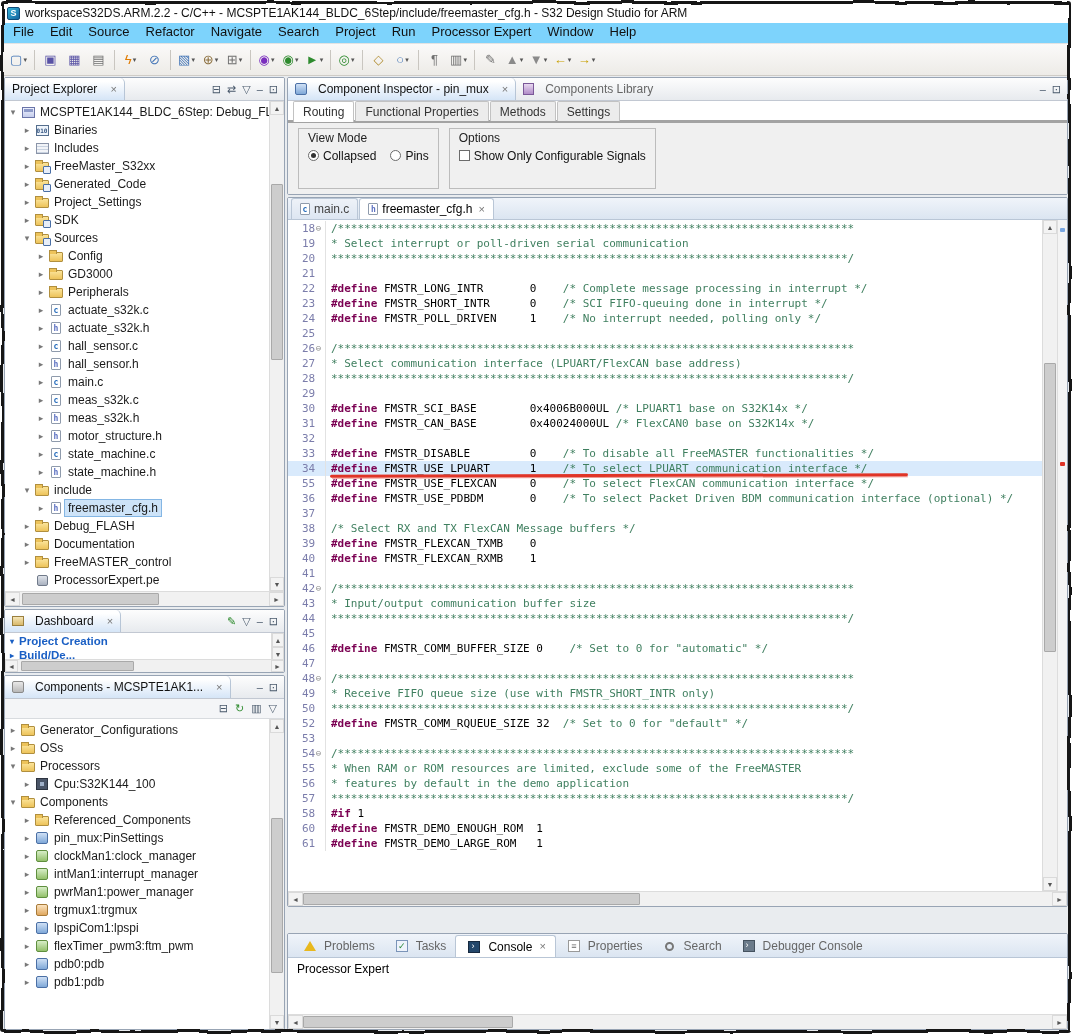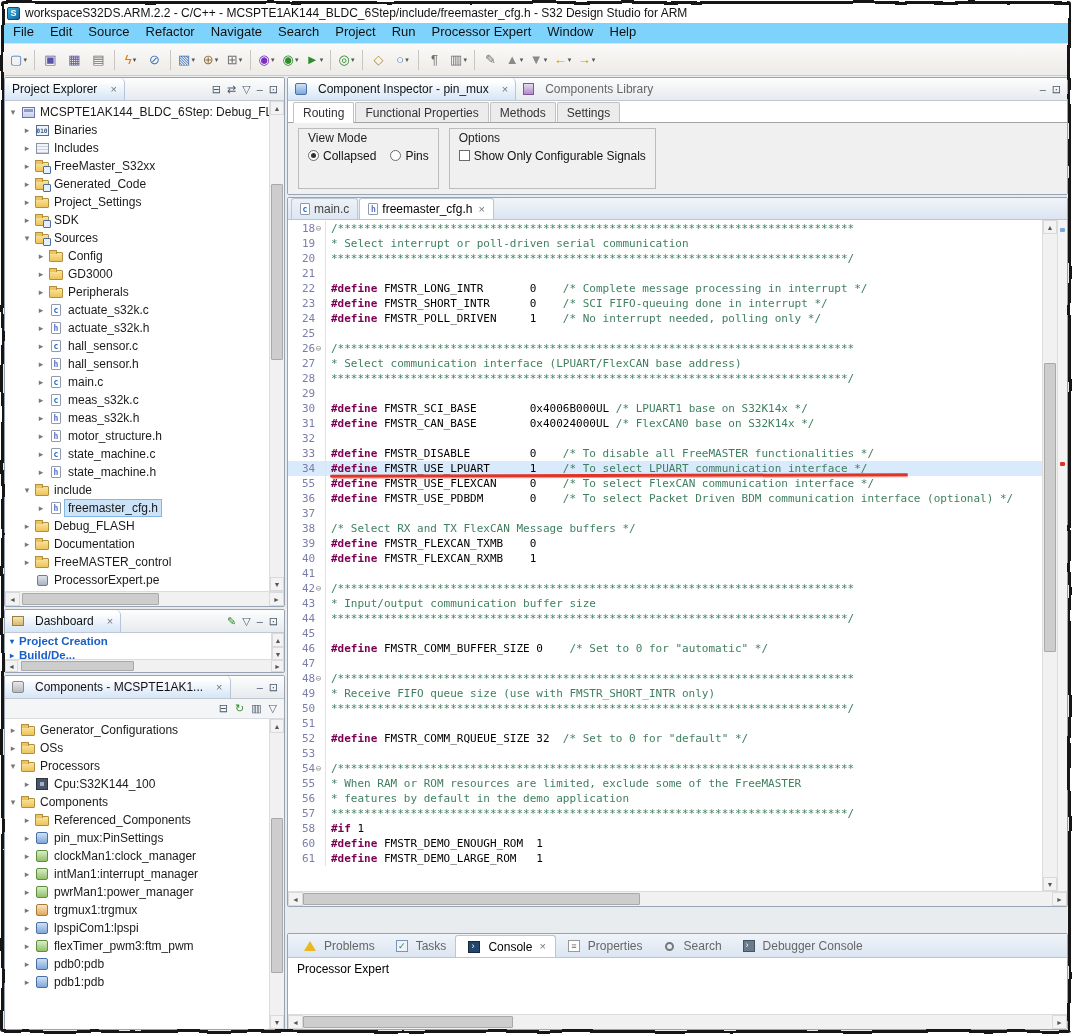--- a/index.html
+++ b/index.html
@@ -61,21 +61,21 @@
   
   .dash-body{flex:1;display:flex;overflow:hidden;background:#fff;}
   .dash-rows{flex:1;padding-top:1px;}
   .drow{height:14px;display:flex;align-items:center;gap:5px;padding-left:5px;font-size:11.5px;font-weight:bold;color:#1a5fc4;}
   .dcaret{font-size:8px;color:#1a5fc4;}
 
   
   .ptools{height:20px;display:flex;align-items:center;justify-content:flex-end;gap:7px;padding:0 7px;background:#f4f5f7;border-bottom:1px solid #d8dbdf;flex:none;}
 
   
-  .itabs{height:22px;display:flex;align-items:center;background:#fff;padding-left:5px;border-bottom:1px solid #a3a3a3;flex:none;}
+  .itabs{height:22px;display:flex;align-items:center;background:#fff;padding-left:5px;border-bottom:3px solid #a3a3a3;flex:none;}
   .itab{font-size:12px;padding:3px 9px 2px;border:1px solid #c2c2c2;border-bottom:none;background:#ececec;color:#333;margin-right:1px;border-radius:2px 2px 0 0;}
   .itab.active{background:#fff;position:relative;top:1px;padding-bottom:3px;}
   .insp-content{flex:1;background:#f0f0f0;display:flex;gap:10px;padding:5px 10px;align-items:stretch;}
   .gbox{border:1px solid #bcbcbc;padding:2px 9px 4px;background:#f0f0f0;}
   .gtitle{font-size:12px;color:#222;margin-bottom:4px;}
   .ctlrow{display:flex;align-items:center;gap:14px;font-size:12px;color:#111;}
   .radio{width:11px;height:11px;border:1px solid #6b6b6b;border-radius:50%;background:#fff;display:inline-block;position:relative;margin-right:4px;vertical-align:-1px;}
   .radio.sel::after{content:"";position:absolute;inset:2px;background:#333;border-radius:50%;}
   .cbox{width:11px;height:11px;border:1px solid #6b6b6b;background:#fff;display:inline-block;margin-right:4px;vertical-align:-1px;}
 
@@ -752,21 +752,20 @@
               <div class="code-row"><span class="lnum">41</span><span class="fold"></span><span class="lcode"></span></div>
               <div class="code-row"><span class="lnum">42</span><span class="fold">⊖</span><span class="lcode"><span class="tok-cmt">/******************************************************************************</span></span></div>
               <div class="code-row"><span class="lnum">43</span><span class="fold"></span><span class="lcode"><span class="tok-cmt">* Input/output communication buffer size</span></span></div>
               <div class="code-row"><span class="lnum">44</span><span class="fold"></span><span class="lcode"><span class="tok-cmt">******************************************************************************/</span></span></div>
               <div class="code-row"><span class="lnum">45</span><span class="fold"></span><span class="lcode"></span></div>
               <div class="code-row"><span class="lnum">46</span><span class="fold"></span><span class="lcode"><span class="tok-pp">#define</span><span> FMSTR_COMM_BUFFER_SIZE 0    </span><span class="tok-cmt">/* Set to 0 for "automatic" */</span></span></div>
               <div class="code-row"><span class="lnum">47</span><span class="fold"></span><span class="lcode"></span></div>
               <div class="code-row"><span class="lnum">48</span><span class="fold">⊖</span><span class="lcode"><span class="tok-cmt">/******************************************************************************</span></span></div>
               <div class="code-row"><span class="lnum">49</span><span class="fold"></span><span class="lcode"><span class="tok-cmt">* Receive FIFO queue size (use with FMSTR_SHORT_INTR only)</span></span></div>
               <div class="code-row"><span class="lnum">50</span><span class="fold"></span><span class="lcode"><span class="tok-cmt">******************************************************************************/</span></span></div>
-              <div class="code-row"><span class="lnum">51</span><span class="fold"></span><span class="lcode"></span></div>
               <div class="code-row"><span class="lnum">52</span><span class="fold"></span><span class="lcode"><span class="tok-pp">#define</span><span> FMSTR_COMM_RQUEUE_SIZE 32  </span><span class="tok-cmt">/* Set to 0 for "default" */</span></span></div>
               <div class="code-row"><span class="lnum">53</span><span class="fold"></span><span class="lcode"></span></div>
               <div class="code-row"><span class="lnum">54</span><span class="fold">⊖</span><span class="lcode"><span class="tok-cmt">/******************************************************************************</span></span></div>
               <div class="code-row"><span class="lnum">55</span><span class="fold"></span><span class="lcode"><span class="tok-cmt">* When RAM or ROM resources are limited, exclude some of the FreeMASTER</span></span></div>
               <div class="code-row"><span class="lnum">56</span><span class="fold"></span><span class="lcode"><span class="tok-cmt">* features by default in the demo application</span></span></div>
               <div class="code-row"><span class="lnum">57</span><span class="fold"></span><span class="lcode"><span class="tok-cmt">******************************************************************************/</span></span></div>
               <div class="code-row"><span class="lnum">58</span><span class="fold"></span><span class="lcode"><span class="tok-pp">#if</span><span> 1</span></span></div>
               <div class="code-row"><span class="lnum">60</span><span class="fold"></span><span class="lcode"><span class="tok-pp">#define</span><span> FMSTR_DEMO_ENOUGH_ROM  1</span></span></div>
               <div class="code-row"><span class="lnum">61</span><span class="fold"></span><span class="lcode"><span class="tok-pp">#define</span><span> FMSTR_DEMO_LARGE_ROM   1</span></span></div>
               <div class="redline" style="top: 254px;"></div>

